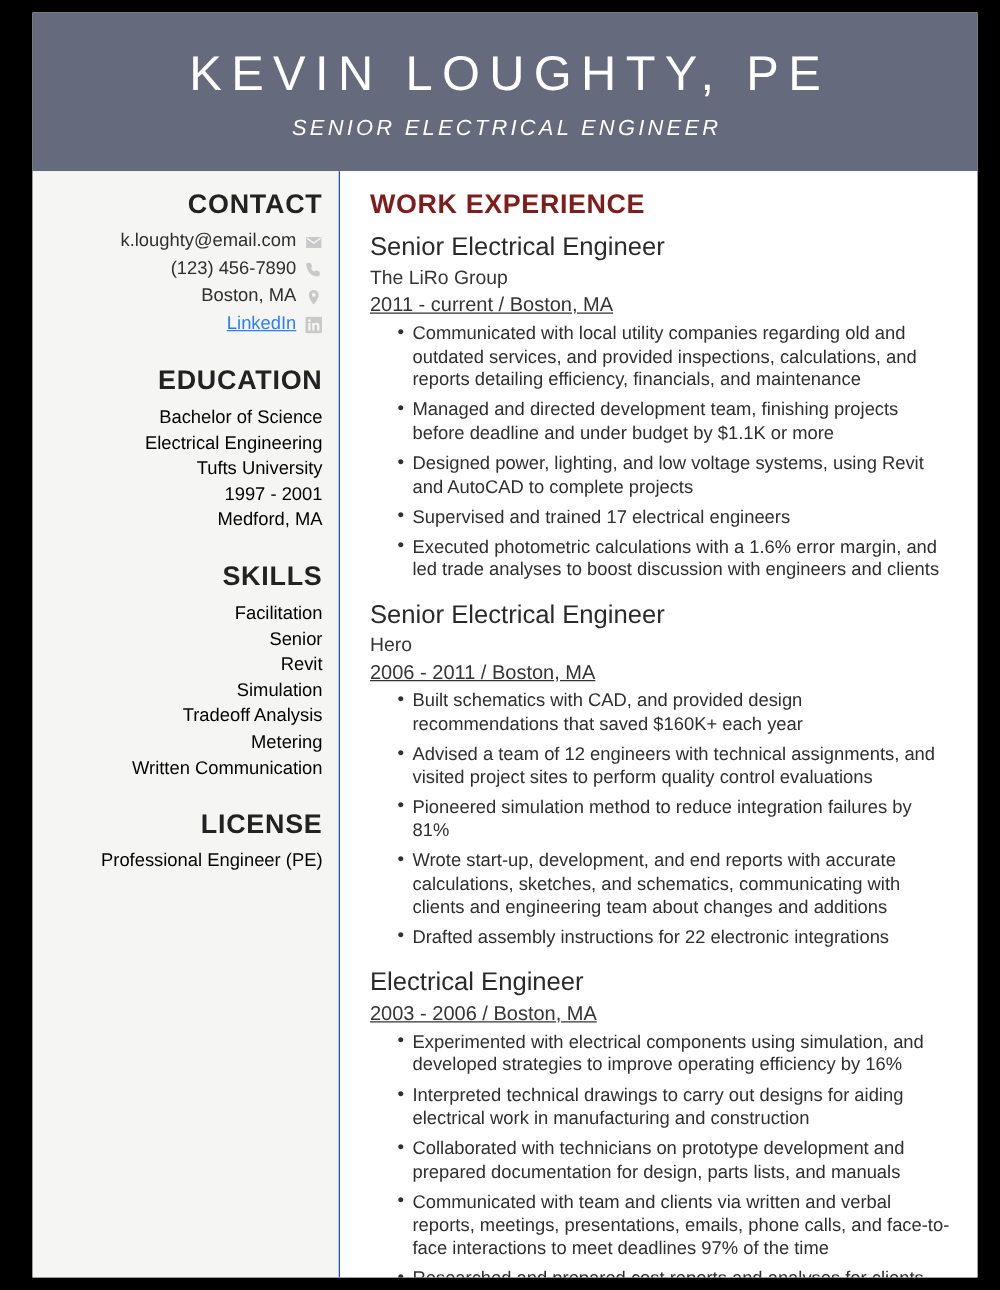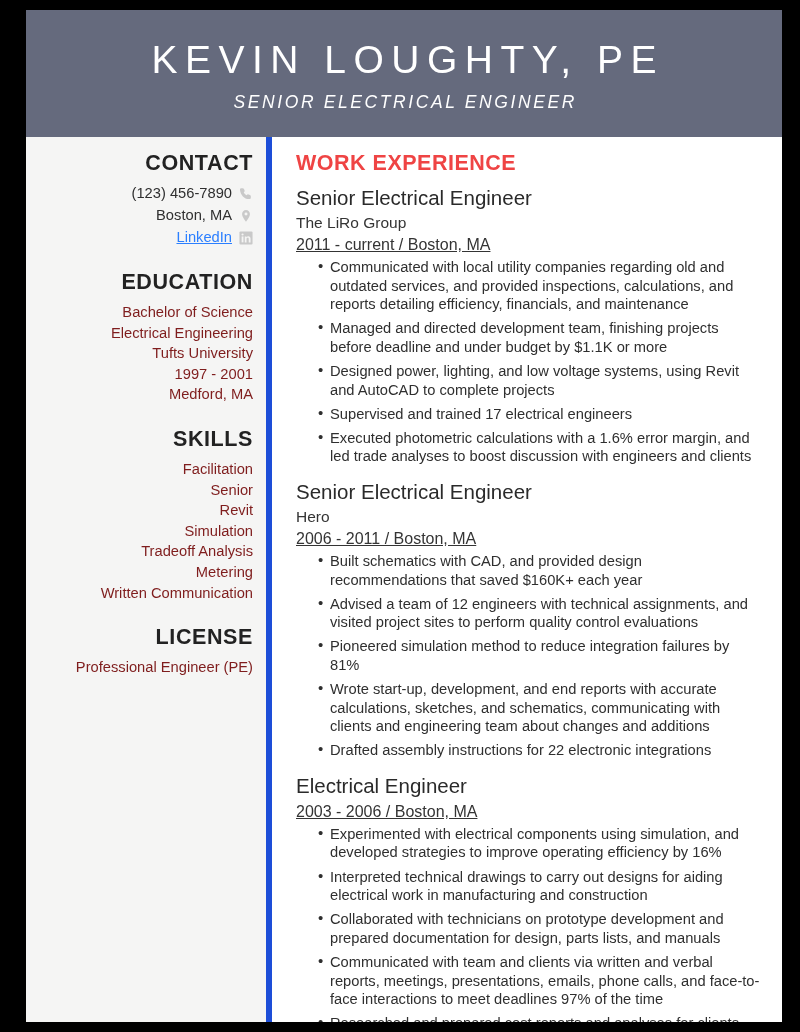--- a/index.html
+++ b/index.html
@@ -56,21 +56,21 @@
 
   
   #body-cols {
     display: flex;
     height: 885px;
     align-items: stretch;
   }
   #sidebar {
     width: 246px;
     background: #f5f5f4;
-    border-right: 6px solid #1d4ed8;
+    border-right: 1px solid #1d4ed8;
     box-sizing: border-box;
     padding: 14px 13px 0 10px;
     text-align: right;
     color: #2c2c2c;
     flex: 0 0 auto;
   }
   #main {
     flex: 1 1 auto;
     background: #ffffff;
     box-sizing: border-box;
@@ -83,21 +83,21 @@
     font-size: 21.5px;
     font-weight: bold;
     letter-spacing: 0.6px;
     color: #222222;
     margin: 0 0 7px 0;
   }
   .side-block { margin-bottom: 22px; }
   .side-line {
     font-size: 14.7px;
     line-height: 20.6px;
-    color: #7f1d1d;
+    color: #000000;
   }
 
   
   .contact-row {
     display: flex;
     align-items: center;
     justify-content: flex-end;
     gap: 7px;
     line-height: 21px;
     margin-bottom: 1px;
@@ -108,21 +108,21 @@
     color: #2b7fff;
     text-decoration: underline;
   }
   .cicon { width: 14px; height: 14px; flex: 0 0 14px; display: block; fill: #c9c9c9; }
 
   
   #main-heading {
     font-size: 21.5px;
     font-weight: bold;
     letter-spacing: 0.5px;
-    color: #ef4444;
+    color: #7f1d1d;
     margin: 0 0 9px 0;
   }
   .job { margin-bottom: 13px; }
   .job-title {
     font-size: 20.5px;
     font-weight: 400;
     color: #2a2a2a;
     line-height: 26px;
     margin-bottom: 1px;
   }
@@ -170,20 +170,27 @@
     <div id="header-subtitle">SENIOR ELECTRICAL ENGINEER</div>
   </div>
 
   <div id="body-cols">
 
     <div id="sidebar">
 
       <div class="side-block">
         <div class="side-heading">CONTACT</div>
 
+        <div class="contact-row">
+          <span class="contact-text">k.loughty@email.com</span>
+          <svg class="cicon" viewBox="0 0 16 16">
+              <path d="M1 3h14v10H1z" fill="#c9c9c9"></path>
+              <path d="M1.6 3.9 8 8.6l6.4-4.7" fill="none" stroke="#f5f5f4" stroke-width="1.3"></path>
+            </svg>
+        </div>
 
         <div class="contact-row">
           <span class="contact-text">(123) 456-7890</span>
           <svg class="cicon" viewBox="0 0 16 16">
               <path d="M4.2 1.4c.7 0 1.2.4 1.5 1l.7 1.7c.2.5.1 1-.3 1.4l-.7.6c.7 1.5 1.9 2.7 3.4 3.4l.6-.7c.4-.4.9-.5 1.4-.3l1.7.7c.6.3 1 .8 1 1.5v1.6c0 .9-.8 1.6-1.7 1.5C6.4 14.2 1.8 9.6 1.1 3.1 1 2.2 1.7 1.4 2.6 1.4z" fill="#c9c9c9"></path>
             </svg>
         </div>
 
         <div class="contact-row">
           <span class="contact-text">Boston, MA</span>

